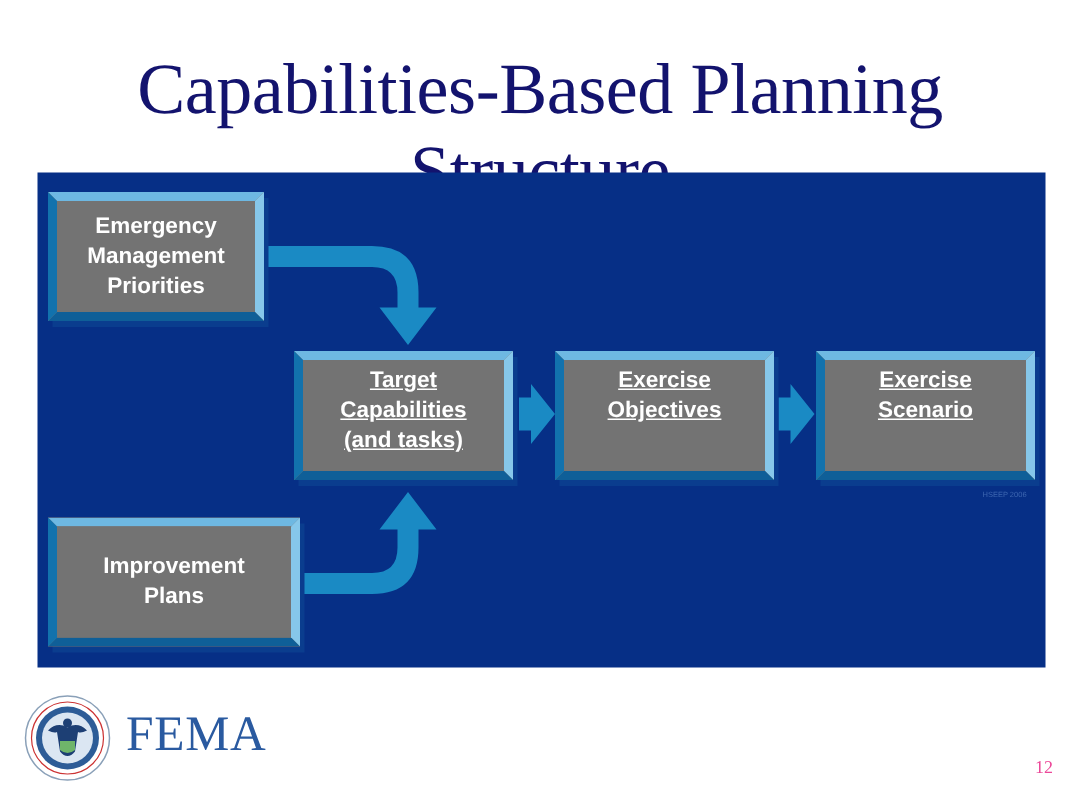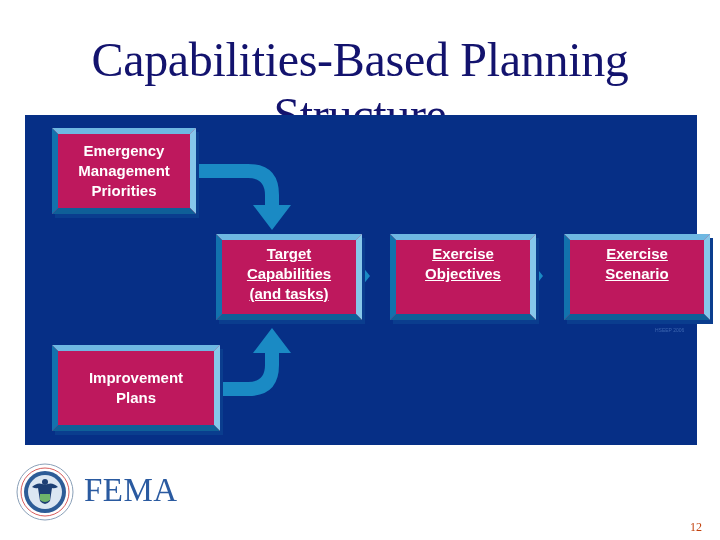--- a/index.html
+++ b/index.html
@@ -1,30 +1,30 @@
 <!DOCTYPE html>
 <html><head>
 <meta charset="utf-8">
 <style>
   html, body { margin:0; padding:0; }
   body { width:720px; height:540px; background:#ffffff; position:relative; overflow:hidden; font-family:"Liberation Sans", sans-serif; }
   .title { position:absolute; left:0; top:32px; width:720px; text-align:center; font-family:"Liberation Serif", serif; font-size:48px; color:#13136e; letter-spacing:-0.3px; }
   .panel { position:absolute; left:25px; top:115px; width:672px; height:330px; background:#062f86; }
-  .box { position:absolute; background:#be185d; box-shadow: 3px 4px 0 #0a3d8e; margin-left: 20px; }
+  .box { position:absolute; background:#737373; box-shadow: 3px 4px 0 #0a3d8e; }
   .box .bev-top { position:absolute; left:0; top:0; right:0; height:6px; background:#6eb8e2; clip-path:polygon(0 0,100% 0,calc(100% - 6px) 100%,6px 100%); }
   .box .bev-right { position:absolute; top:0; right:0; bottom:0; width:6px; background:#86c7ea; clip-path:polygon(0 6px,100% 0,100% 100%,0 calc(100% - 6px)); }
   .box .bev-bottom { position:absolute; left:0; bottom:0; right:0; height:6px; background:#0f5f98; clip-path:polygon(6px 0,calc(100% - 6px) 0,100% 100%,0 100%); }
   .box .bev-left { position:absolute; top:0; left:0; bottom:0; width:6px; background:#1272ad; clip-path:polygon(0 0,100% 6px,100% calc(100% - 6px),0 100%); }
   .box .label { position:absolute; left:6px; right:6px; top:0; bottom:0; display:flex; align-items:center; justify-content:center; text-align:center; color:#ffffff; font-weight:bold; font-size:15px; line-height:20px; white-space:pre-line; }
   .box .label.top { align-items:flex-start; padding-top:10px;text-decoration:underline; }
   svg.arrows { position:absolute; left:0; top:0; }
   .credit { position:absolute; left:655px; top:327px; font-size:5px; color:#3d66b0; }
   .seal { position:absolute; left:16px; top:463px; width:58px; height:58px; }
   .fema { position:absolute; left:84px; top:472px; font-family:"Liberation Serif", serif; font-size:33px; color:#2a5aa0; letter-spacing:0.5px;text-align:center; }
-  .pagenum { position:absolute; left:690px; top:520px; font-family:"Liberation Serif", serif; font-size:12px; color:#c2410c; }
+  .pagenum { position:absolute; left:690px; top:504px; font-family:"Liberation Serif", serif; font-size:12px; color:#ec4899; }
 </style>
 </head>
 <body>
 
 <div class="title">Capabilities-Based Planning Structure</div>
 
 <div class="panel"></div>
 
 <svg class="arrows" width="720" height="540">
   <g fill="#1a8ac4">

